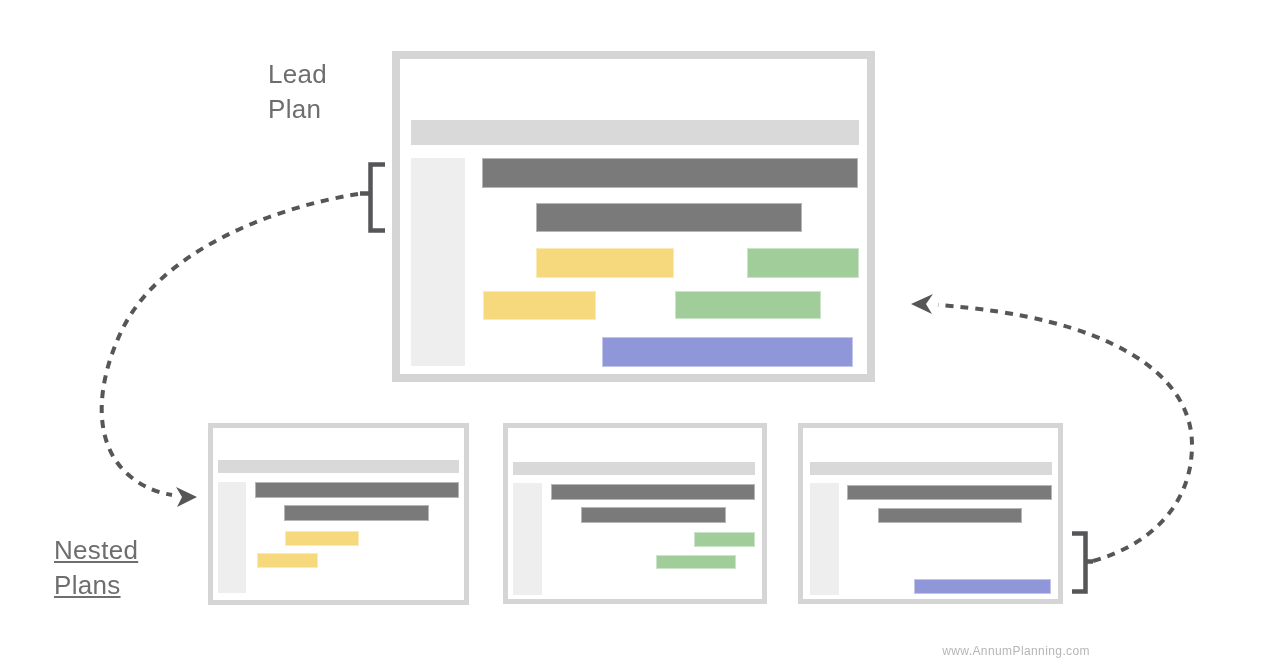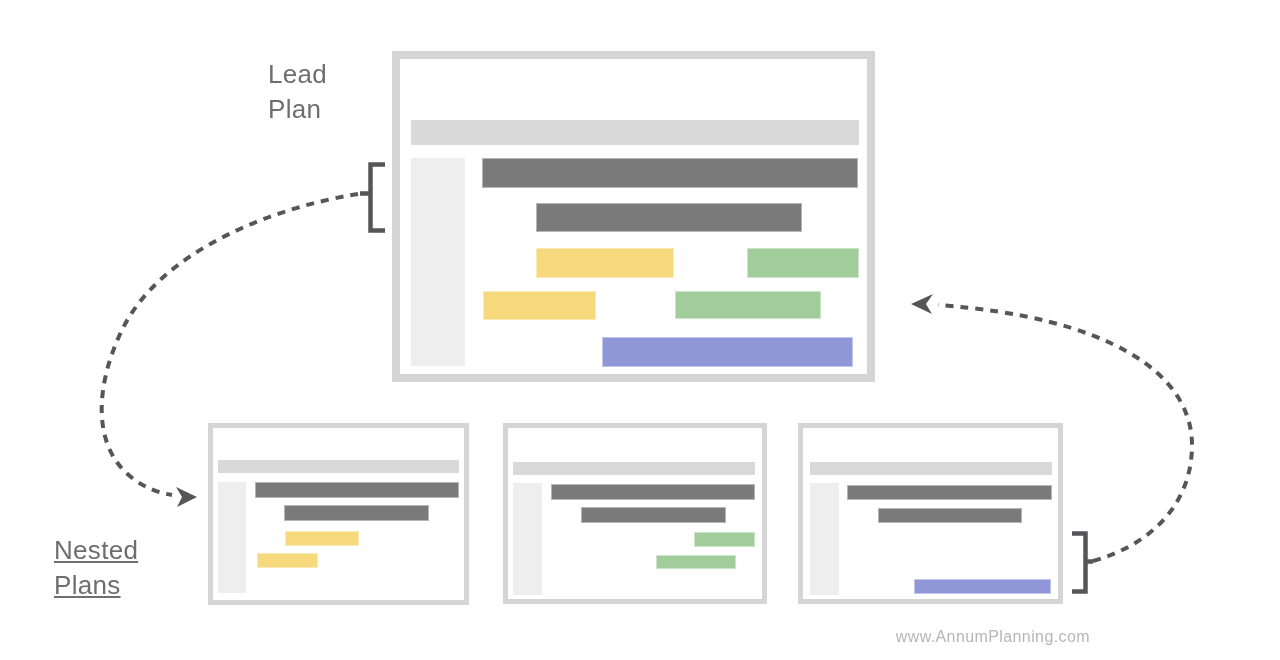--- a/index.html
+++ b/index.html
@@ -16,21 +16,21 @@
   .plan{position:absolute;background:var(--frame);}
   .plan-inner{position:absolute;background:#ffffff;}
   .plan-header{position:absolute;background:var(--header_bar);}
   .plan-sidebar{position:absolute;background:var(--sidebar);}
   .plan-bar{position:absolute;box-sizing:border-box;border:1px solid rgba(255,255,255,0.45);}
   .overlay{position:absolute;left:0;top:0;pointer-events:none;}
   .dashed-arrow{fill:none;stroke:var(--annotation);stroke-width:4;stroke-dasharray:8 7;}
   .bracket{fill:none;stroke:var(--annotation);stroke-width:4.5;}
   .arrowhead{fill:var(--annotation);stroke:none;}
   .watermark{
-    position:absolute;right:190px;top:628px;font-size:16px;
+    position:absolute;right:190px;top:644px;font-size:12px;
     color:var(--watermark_text);letter-spacing:.4px;
   }
 </style>
 </head>
 <body>
 
 <div class="canvas">
 
   <div class="diagram-label lead-label">
     <div>Lead</div>

